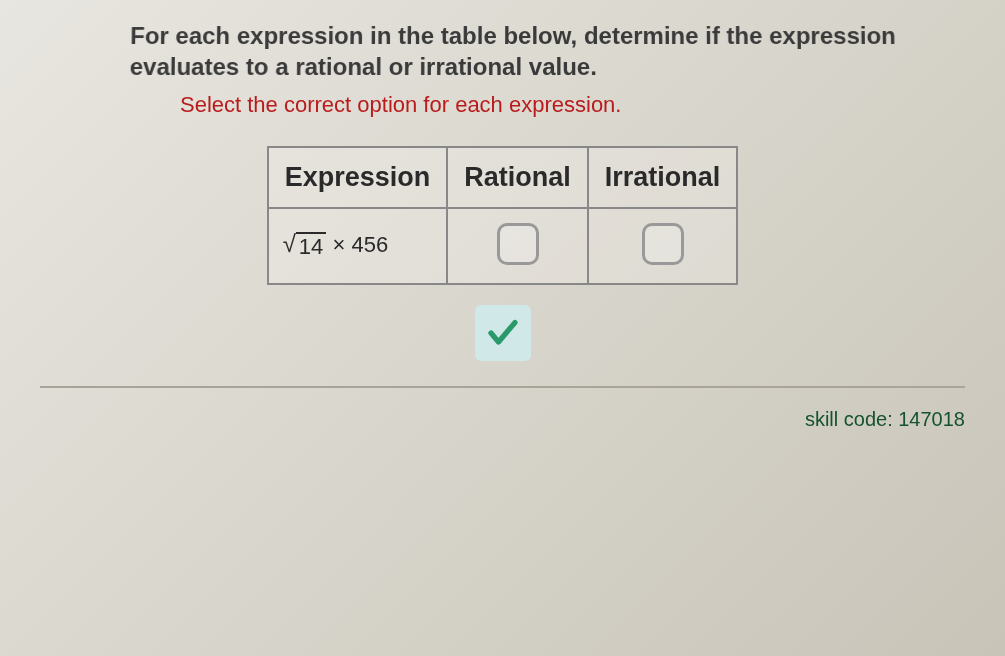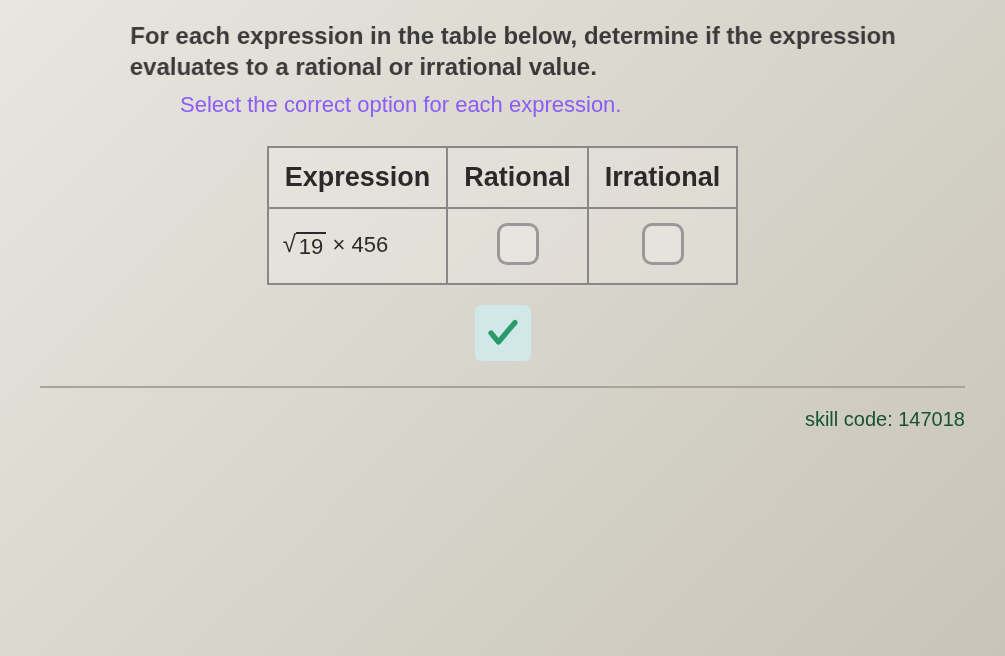--- a/index.html
+++ b/index.html
@@ -20,21 +20,21 @@
       font-size: 24px;
       font-weight: bold;
       color: #3a3a3a;
       margin-left: 90px;
       margin-right: 40px;
       line-height: 1.3;
       transform: perspective(1000px) rotateX(2deg);
     }
     .instruction-text {
       font-size: 22px;
-      color: #8b5cf6;
+      color: #b91c1c;
       margin-left: 140px;
       margin-top: 10px;
       margin-bottom: 28px;
     }
     .table-container {
       display: flex;
       justify-content: center;
       margin-top: 5px;
     }
     table {
@@ -131,21 +131,21 @@
         <th>Expression</th>
         <th>Rational</th>
         <th>Irrational</th>
       </tr>
     </thead>
     <tbody>
       <tr>
         <td class="expr-cell">
           <span class="sqrt">
             <span class="sqrt-sym">√</span>
-            <span class="sqrt-arg">19</span>
+            <span class="sqrt-arg">14</span>
           </span>
           <span>×</span>
           <span>456</span>
         </td>
         <td class="check-cell">
           <span class="checkbox"></span>
         </td>
         <td class="check-cell">
           <span class="checkbox"></span>
         </td>

